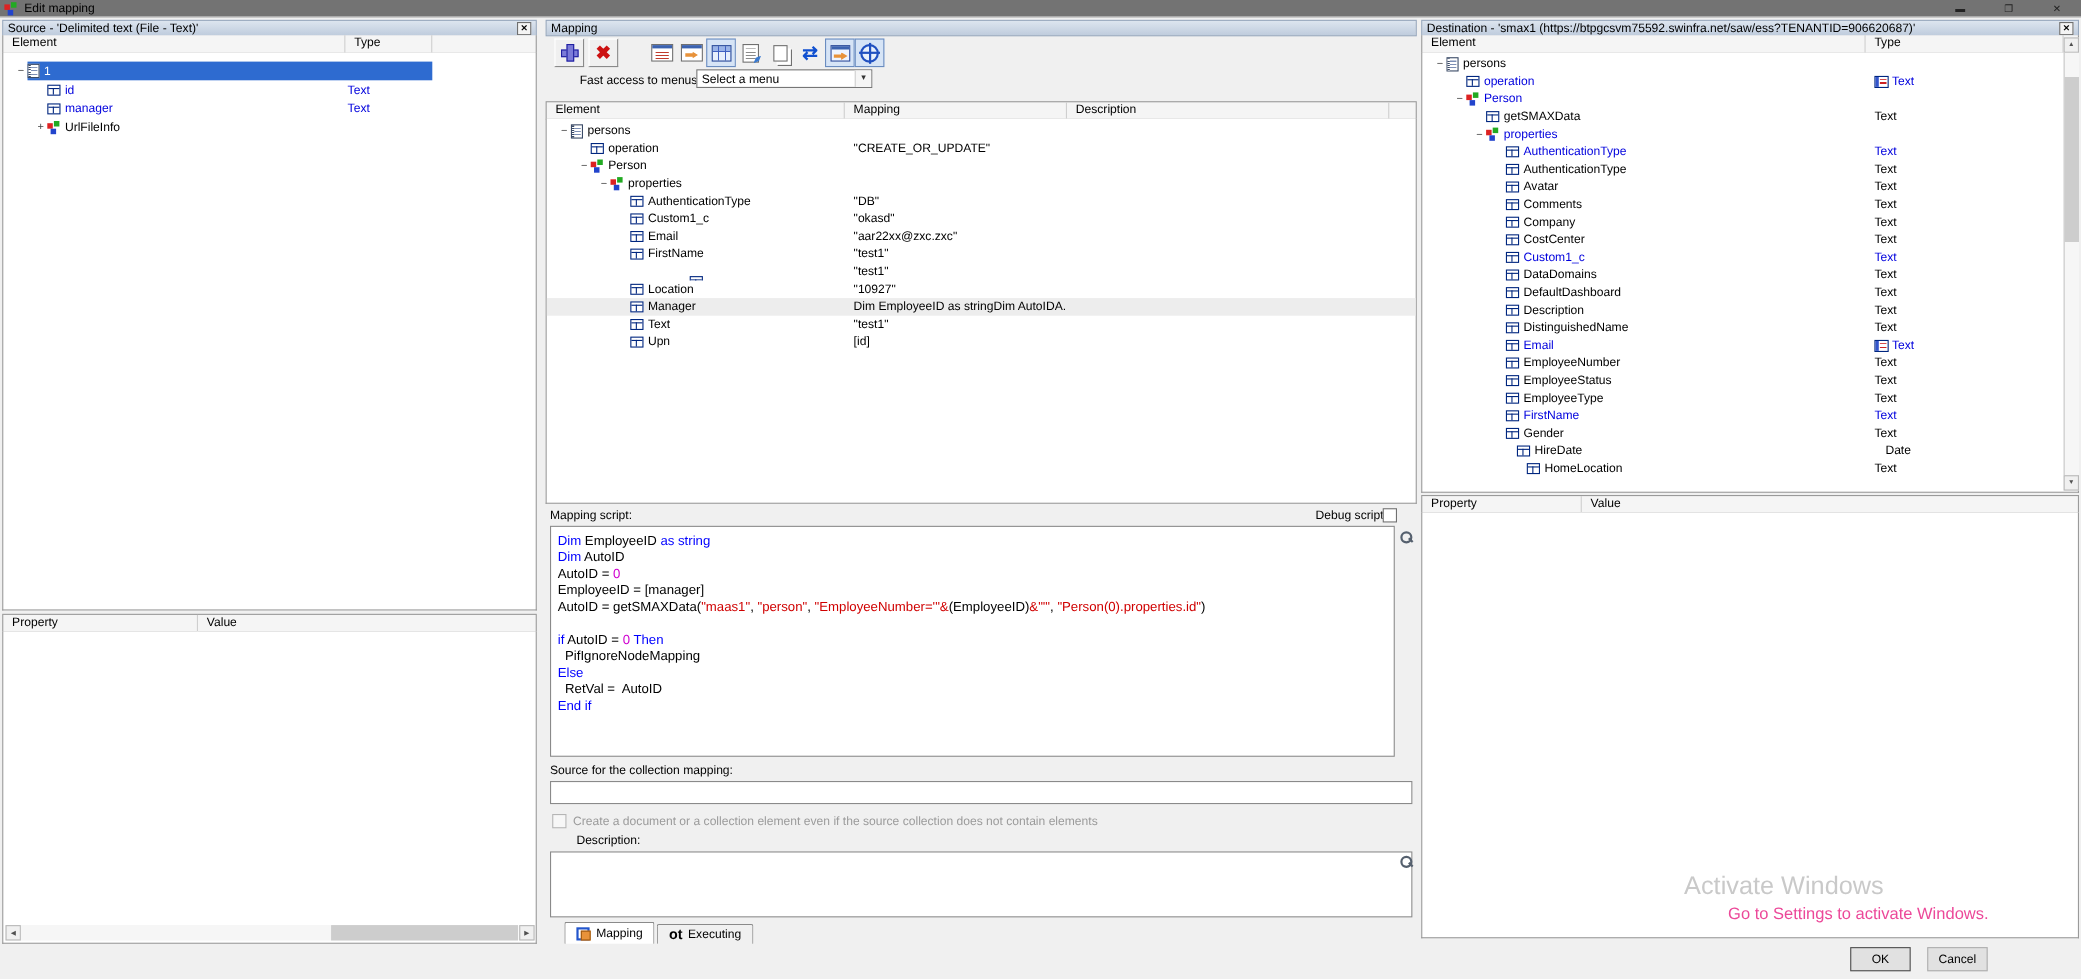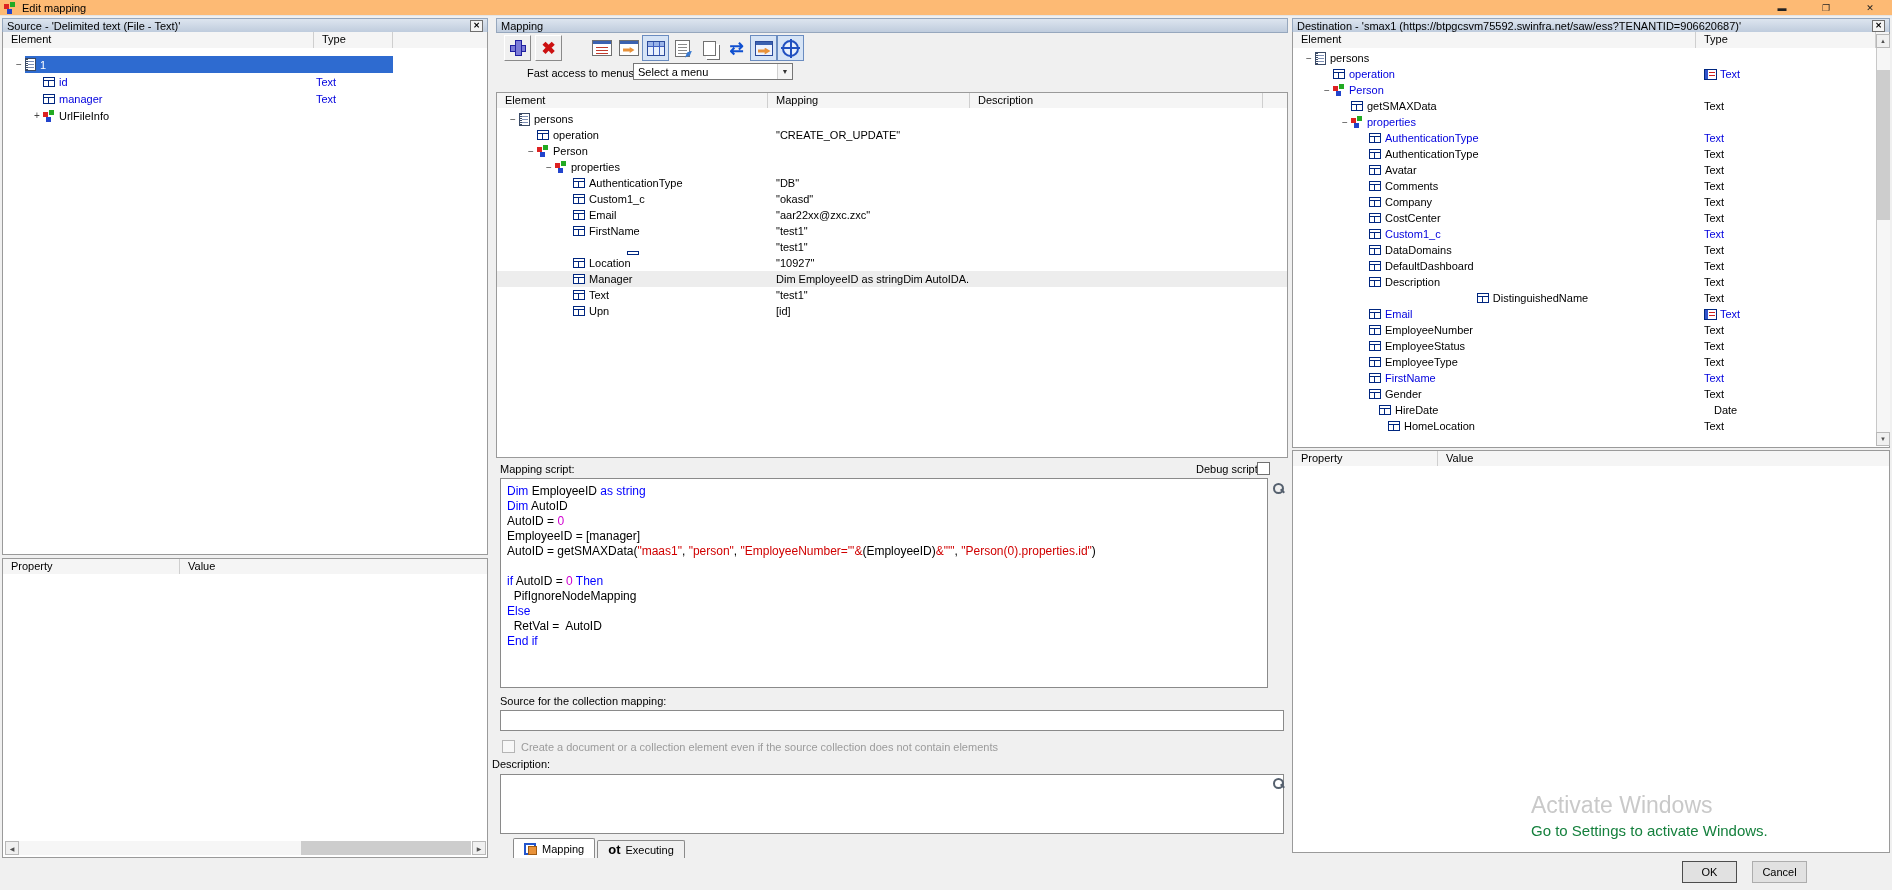--- a/index.html
+++ b/index.html
@@ -1,19 +1,19 @@
 <!DOCTYPE html>
 <html><head>
 <meta charset="utf-8">
 <style>
   html,body{margin:0;padding:0;background:#d4d4d4;}
   *{box-sizing:border-box;font-family:"Liberation Sans",sans-serif;}
   #win{position:relative;width:1892px;height:890px;background:#f0f0f0;outline:1px solid #9a9a9a;overflow:hidden;font-size:11px;color:#000;}
   
-  .titlebar{position:absolute;left:0;top:0;width:100%;height:16px;background:#fdba74;display:flex;align-items:center;border-bottom:1px solid #e4e4e4;}
+  .titlebar{position:absolute;left:0;top:0;width:100%;height:16px;background:#737373;display:flex;align-items:center;border-bottom:1px solid #e4e4e4;}
   .titlebar .ttext{margin-left:6px;font-size:11px;}
   .wctrls{position:absolute;right:0;top:0;height:16px;display:flex;}
   .wbtn{width:44px;height:16px;display:flex;align-items:center;justify-content:center;font-size:9px;color:#222;}
   
   .phead{position:absolute;height:15px;background:linear-gradient(180deg,#dde5ef,#bfccdd);border:1px solid #96a7bd;display:flex;align-items:center;padding:0 4px;font-size:11px;}
   .phead .ptitle{flex:1;white-space:nowrap;overflow:hidden;}
   .pclose{width:13px;height:12px;border:1px solid #6f6f6f;background:#f4f4f4;font-size:8px;line-height:10px;text-align:center;font-weight:bold;}
   .colhead{position:absolute;background:#f5f5f5;border:1px solid #9a9a9a;border-top:none;display:flex;font-size:11px;}
   .colcell{border-right:1px solid #cfcfcf;padding:1px 0 0 8px;height:100%;white-space:nowrap;overflow:hidden;}
   .treebody{position:absolute;background:#fff;border:1px solid #9a9a9a;border-top:none;overflow:hidden;}
@@ -96,21 +96,21 @@
   .cb.disabled{border-color:#b5b5b5;background:#f7f7f7;}
   .graytext{color:#9b9b9b;}
   .tabs{position:absolute;display:flex;align-items:flex-end;}
   .tab{height:18px;display:flex;align-items:center;gap:5px;padding:0 10px;border:1px solid #8a8a8a;border-bottom:none;background:#f0f0f0;margin-right:2px;border-radius:2px 2px 0 0;}
   .tab.active{height:20px;background:#fff;}
   
   .btn{position:absolute;height:22px;background:#e1e1e1;border:1px solid #adadad;font-size:11px;text-align:center;line-height:20px;}
   .btn.default{border-color:#4d4d4d;}
   
   .wm1{position:absolute;font-size:23px;color:#c9c9c9;}
-  .wm2{position:absolute;font-size:15px;color:#15803d;}
+  .wm2{position:absolute;font-size:15px;color:#ec4899;margin-left:40px;}
 </style>
 </head>
 <body>
 
 <div id="win">
 
   <div class="titlebar">
     <span class="ic ic-cubes" style="margin-left:4px;width:12px;height:12px;"></span>
     <span class="ttext">Edit mapping</span>
     <div class="wctrls">
@@ -365,21 +365,21 @@
   <div class="cb" style="left:1257px;top:462px;"></div>
   <div class="scriptbox" style="left:500px;top:478px;width:768px;height:210px;" id="scriptBox"><div class="sline"><span class="tok-k">Dim</span><span class="tok-p"> EmployeeID </span><span class="tok-k">as string</span></div><div class="sline"><span class="tok-k">Dim</span><span class="tok-p"> AutoID</span></div><div class="sline"><span class="tok-p">AutoID = </span><span class="tok-n">0</span></div><div class="sline"><span class="tok-p">EmployeeID = [manager]</span></div><div class="sline"><span class="tok-p">AutoID = getSMAXData(</span><span class="tok-s">"maas1"</span><span class="tok-p">, </span><span class="tok-s">"person"</span><span class="tok-p">, </span><span class="tok-s">"EmployeeNumber='"</span><span class="tok-s">&amp;</span><span class="tok-p">(EmployeeID)</span><span class="tok-s">&amp;</span><span class="tok-s">"'"</span><span class="tok-p">, </span><span class="tok-s">"Person(0).properties.id"</span><span class="tok-p">)</span></div><div class="sline"></div><div class="sline"><span class="tok-k">if</span><span class="tok-p"> AutoID = </span><span class="tok-n">0</span><span class="tok-p"> </span><span class="tok-k">Then</span></div><div class="sline"><span class="tok-p">  PifIgnoreNodeMapping</span></div><div class="sline"><span class="tok-k">Else</span></div><div class="sline"><span class="tok-p">  RetVal =  AutoID</span></div><div class="sline"><span class="tok-k">End if</span></div></div>
   <span class="ic ic-mag" style="position:absolute;left:1272px;top:482px;"></span>
 
   <div class="slabel" style="left:500px;top:695px;">Source for the collection mapping:</div>
   <div class="fieldbox" style="left:500px;top:710px;width:784px;height:21px;"></div>
 
   <div class="cb disabled" style="left:502px;top:740px;"></div>
   <div class="slabel graytext" style="left:521px;top:741px;">Create a document or a collection element even if the source collection does not contain elements</div>
 
-  <div class="slabel" style="left:492px;top:758px;">Description:</div>
+  <div class="slabel" style="left:524px;top:758px;">Description:</div>
   <div class="fieldbox" style="left:500px;top:774px;width:784px;height:60px;"></div>
   <span class="ic ic-mag" style="position:absolute;left:1272px;top:777px;"></span>
 
   <div class="tabs" style="left:513px;top:838px;height:20px;" id="tabsBox">
       <span class="tab active">
         <span class="ic ic-maptab"></span>
         <span>Mapping</span>
       </span>
       <span class="tab">
         <span class="ic-ot">ot</span>
@@ -557,21 +557,21 @@
           <span class="ind" style="width: 64px;"></span>
           <span class="exp"></span>
           <span class="ic ic-field"></span>
           <span class="lbl">Description</span>
         </span>
         <span class="tcell tval" style="width: 180px; padding-left: 8px;">
           <span>Text</span>
         </span>
       </div>
       <div class="trow" style="width: 583px;">
-        <span class="tcell" style="width: 403px; justify-content: center;">
+        <span class="tcell" style="width: 403px;">
           <span class="ind" style="width: 64px;"></span>
           <span class="exp"></span>
           <span class="ic ic-field"></span>
           <span class="lbl">DistinguishedName</span>
         </span>
         <span class="tcell tval" style="width: 180px; padding-left: 8px;">
           <span>Text</span>
         </span>
       </div>
       <div class="trow blue" style="width: 583px;">

